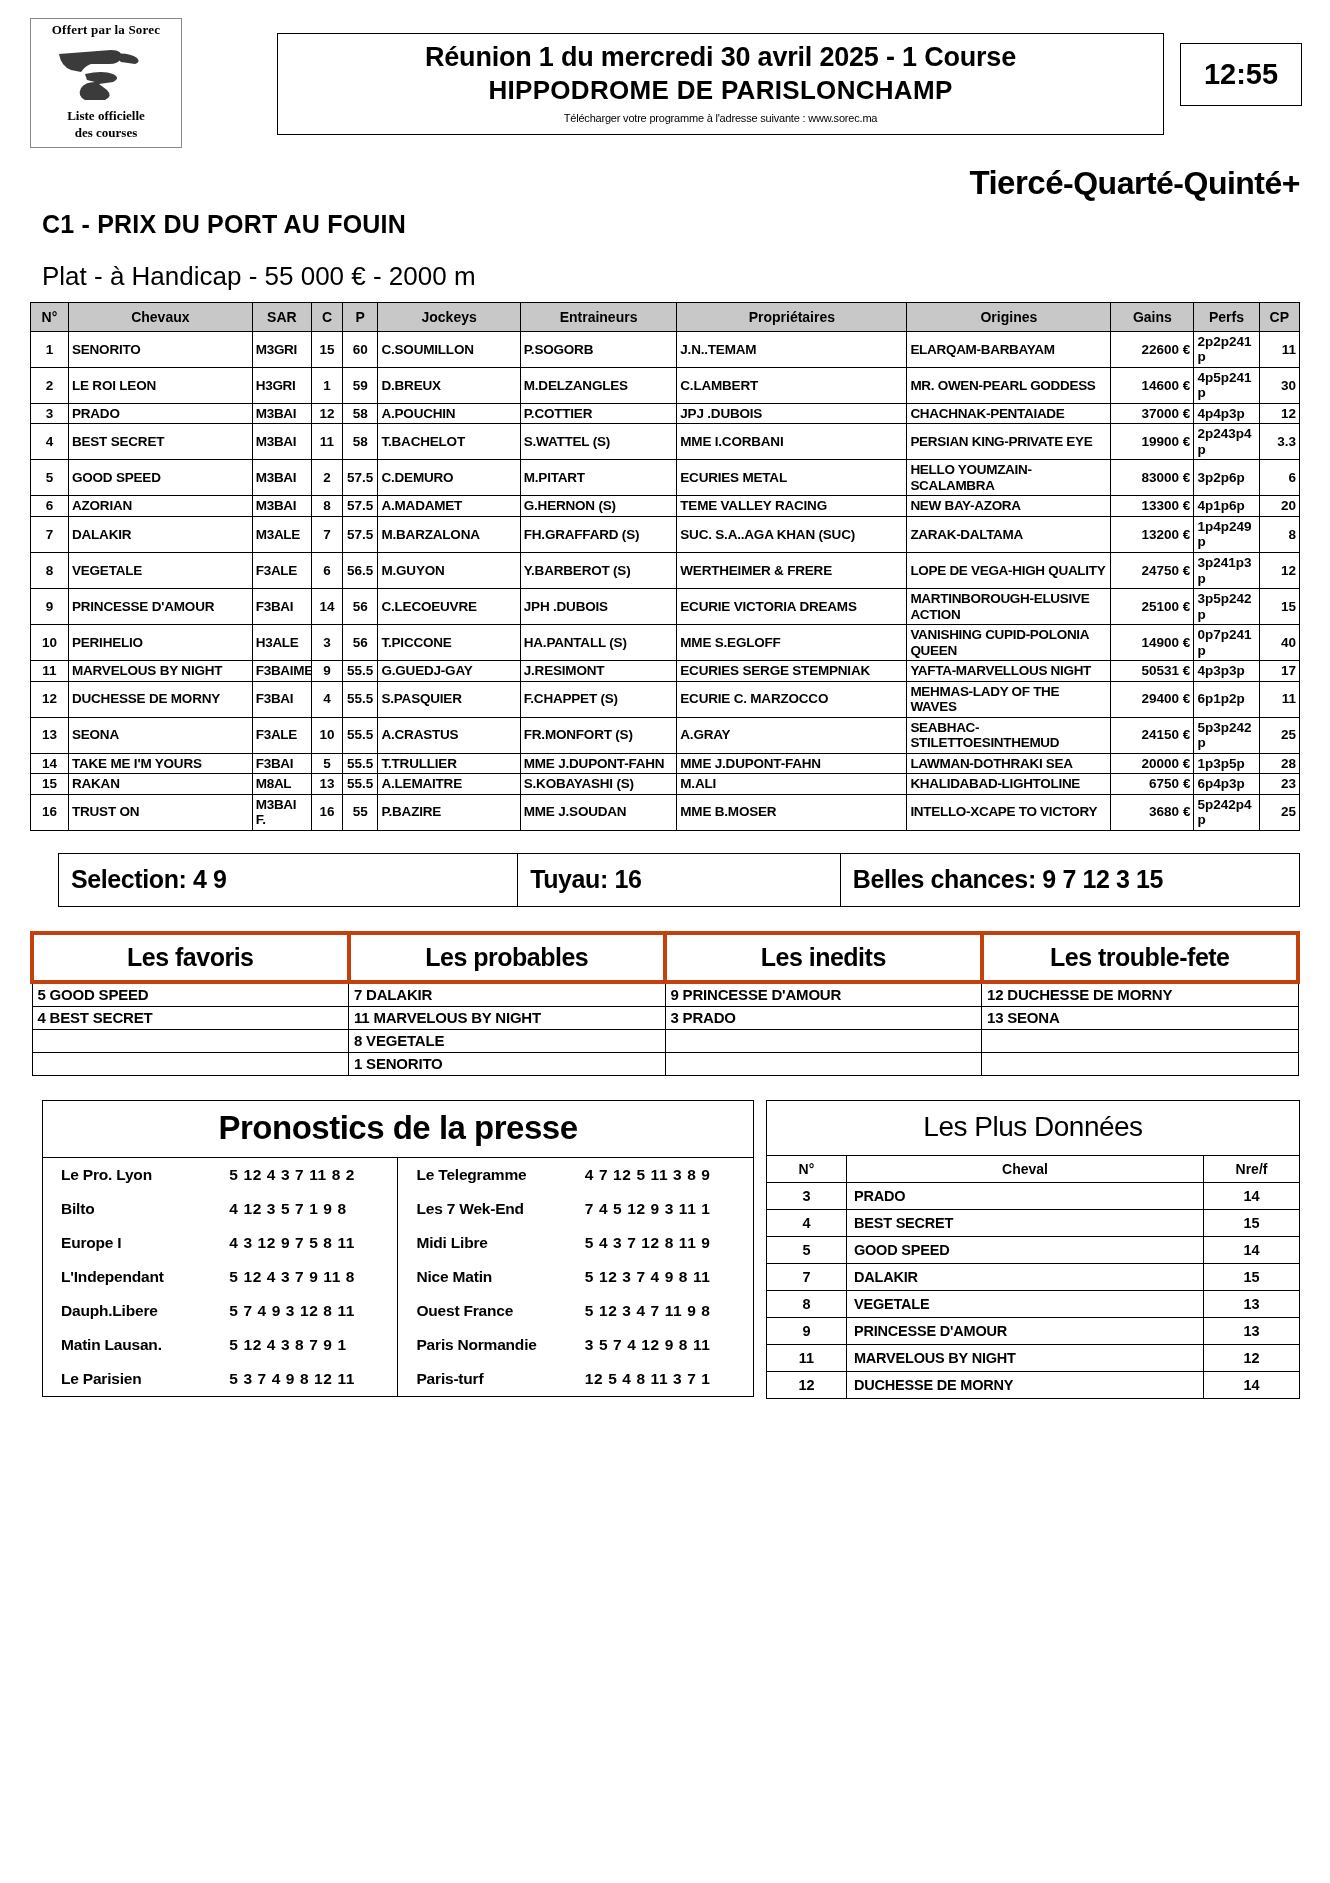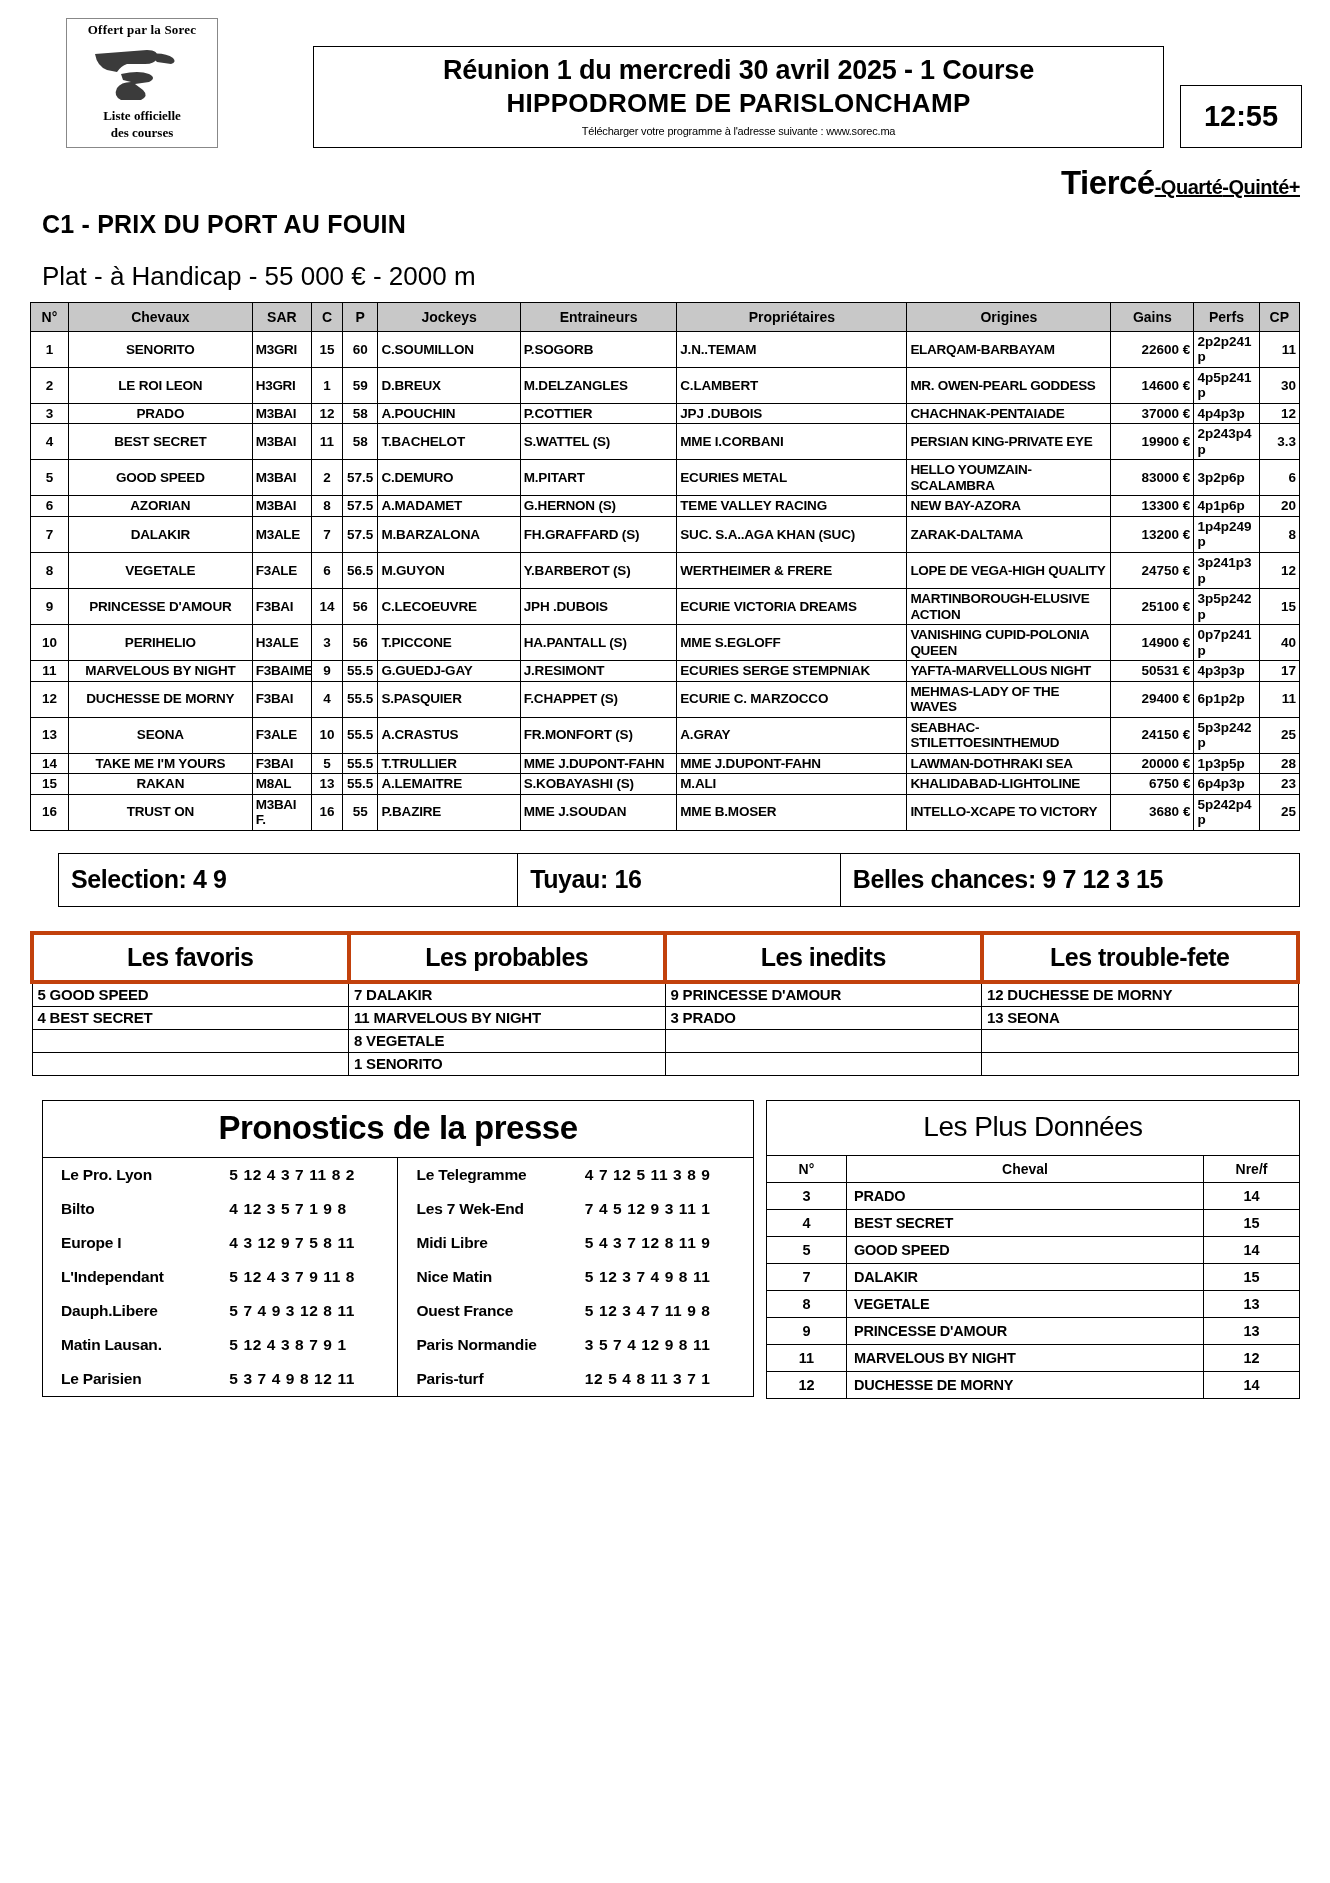--- a/index.html
+++ b/index.html
@@ -19,24 +19,23 @@
     width: 1330px;
     height: 1883px;
     position: relative;
     padding: 0;
     box-sizing: border-box;
   }
 
   
   .header {
     display: flex;
-    align-items: flex-end;
+    align-items: flex-start;
     padding: 18px 28px 0 30px;
     box-sizing: border-box;
-    margin-left: 36px;
   }
   .logo-box {
     width: 152px;
     flex: 0 0 152px;
     border: 1px solid #888;
     text-align: center;
     padding: 4px 2px 6px 2px;
     box-sizing: border-box;
     font-family: "Liberation Serif", serif;
   }
@@ -95,21 +94,21 @@
   }
 
   
   .tierce {
     text-align: right;
     padding: 16px 30px 0 0;
     font-size: 33px;
     font-weight: bold;
     letter-spacing: -0.5px;
   }
-  .tierce .t-small { font-size: 20px; text-decoration: underline; }
+  .tierce .t-small { font-size: 32px; }
 
   
   .race-title {
     padding: 8px 0 0 42px;
     font-size: 25px;
     font-weight: bold;
     letter-spacing: .2px;
   }
   .race-sub {
     padding: 22px 0 10px 42px;
@@ -134,21 +133,21 @@
     overflow: hidden;
   }
   table.runners thead th {
     background: #c8c8c8;
     text-align: center;
     font-size: 14px;
     padding: 4px 2px;
     height: 20px;
   }
   td.c-num { text-align: center; font-size: 15px; }
-  td.c-horse { font-size: 15px; letter-spacing: -0.2px; padding-left: 5px; text-align: center; }
+  td.c-horse { font-size: 15px; letter-spacing: -0.2px; padding-left: 5px; }
   td.c-horse.sm { font-size: 13.5px; }
   td.c-sar { font-size: 11px; letter-spacing: -0.3px; padding-left: 3px; }
   td.c-c { text-align: center; font-size: 14.5px; }
   td.c-p { text-align: center; font-size: 11.5px; vertical-align: top; padding-top: 3px; }
   td.c-jockey { font-size: 14.5px; letter-spacing: -0.2px; padding-left: 5px; }
   td.c-trainer { font-size: 14.5px; letter-spacing: -0.2px; padding-left: 5px; }
   td.c-owner { font-size: 14.5px; letter-spacing: -0.2px; padding-left: 5px; }
   td.c-origin { font-size: 10.5px; letter-spacing: -0.3px; padding-left: 4px; vertical-align: top; padding-top: 4px; }
   td.c-gains { font-size: 13.5px; text-align: right; padding-right: 3px; }
   td.c-perfs { font-size: 13.5px; padding-left: 3px; word-break: break-all; vertical-align: top; padding-top: 3px; }

